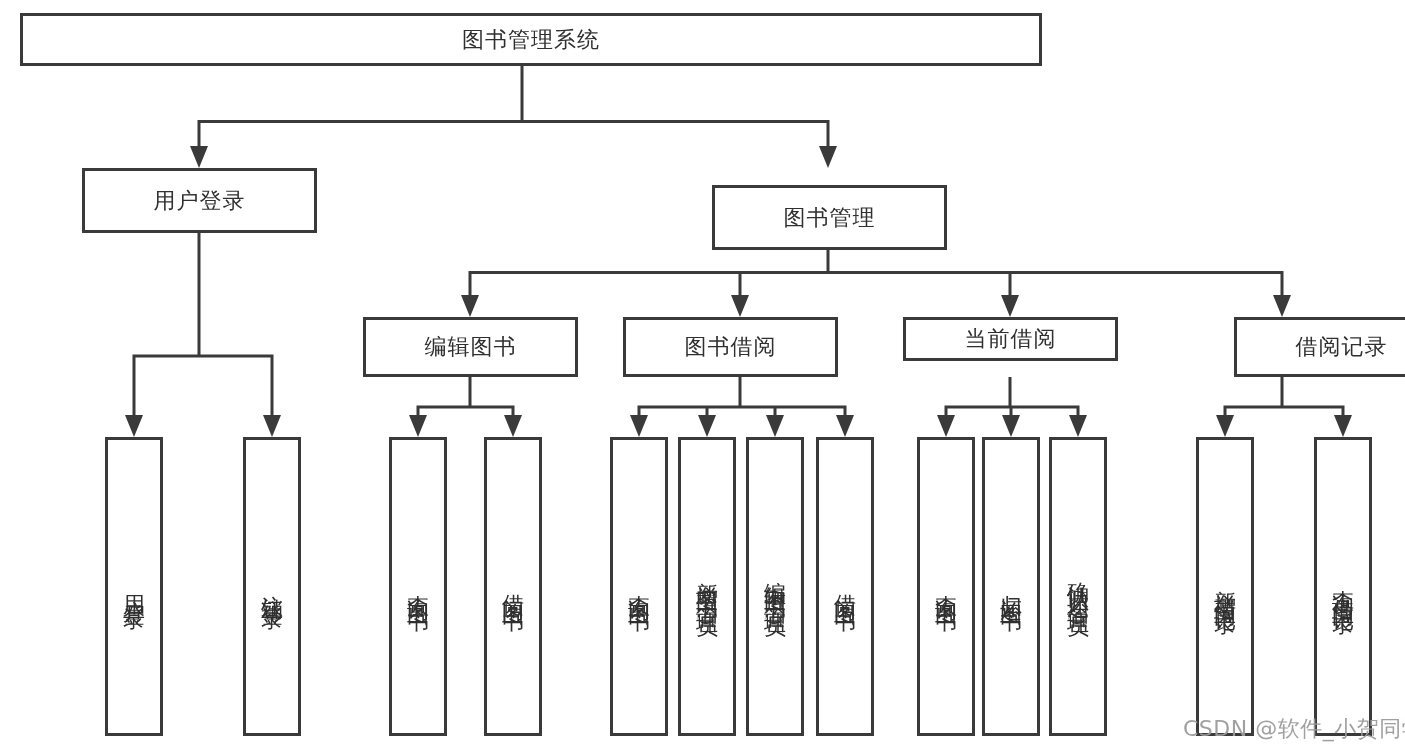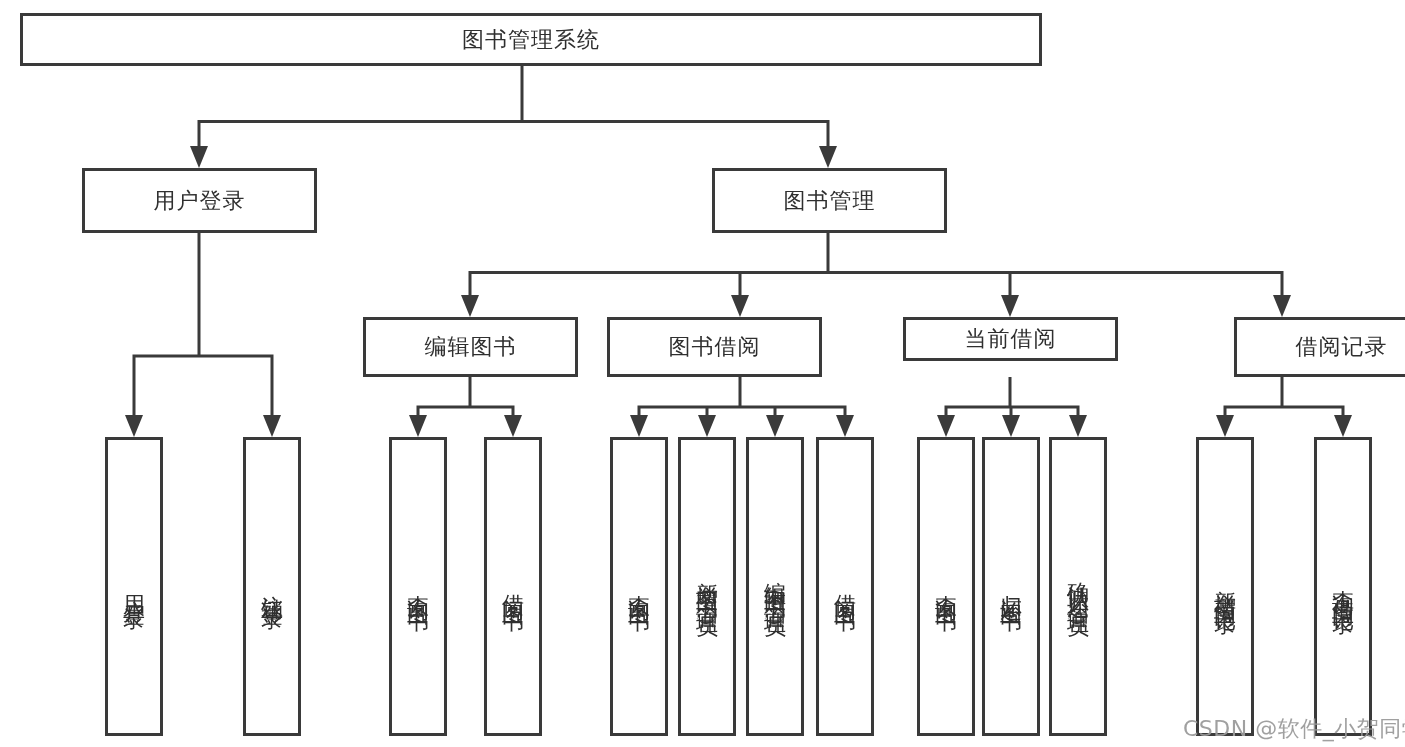--- a/index.html
+++ b/index.html
@@ -96,28 +96,28 @@
     </g>
   </svg>
 
   <div class="box hbox" style="left:20px;top:13px;width:1022px;height:53px">
     <span>图书管理系统</span>
   </div>
 
   <div class="box hbox" style="left:82px;top:168px;width:235px;height:65px">
     <span>用户登录</span>
   </div>
-  <div class="box hbox" style="left:712px;top:168px;width:235px;height:65px">
+  <div class="box hbox" style="left:712px;top:185px;width:235px;height:65px">
     <span>图书管理</span>
   </div>
 
   <div class="box hbox" style="left:363px;top:317px;width:215px;height:60px">
     <span>编辑图书</span>
   </div>
-  <div class="box hbox" style="left:607px;top:317px;width:215px;height:60px">
+  <div class="box hbox" style="left:623px;top:317px;width:215px;height:60px">
     <span>图书借阅</span>
   </div>
   <div class="box hbox" style="left:903px;top:317px;width:215px;height:44px">
     <span>当前借阅</span>
   </div>
   <div class="box hbox" style="left:1234px;top:317px;width:215px;height:60px">
     <span>借阅记录</span>
   </div>
 
   <div class="box vbox" style="left:105px;top:437px;width:58px;height:299px">

